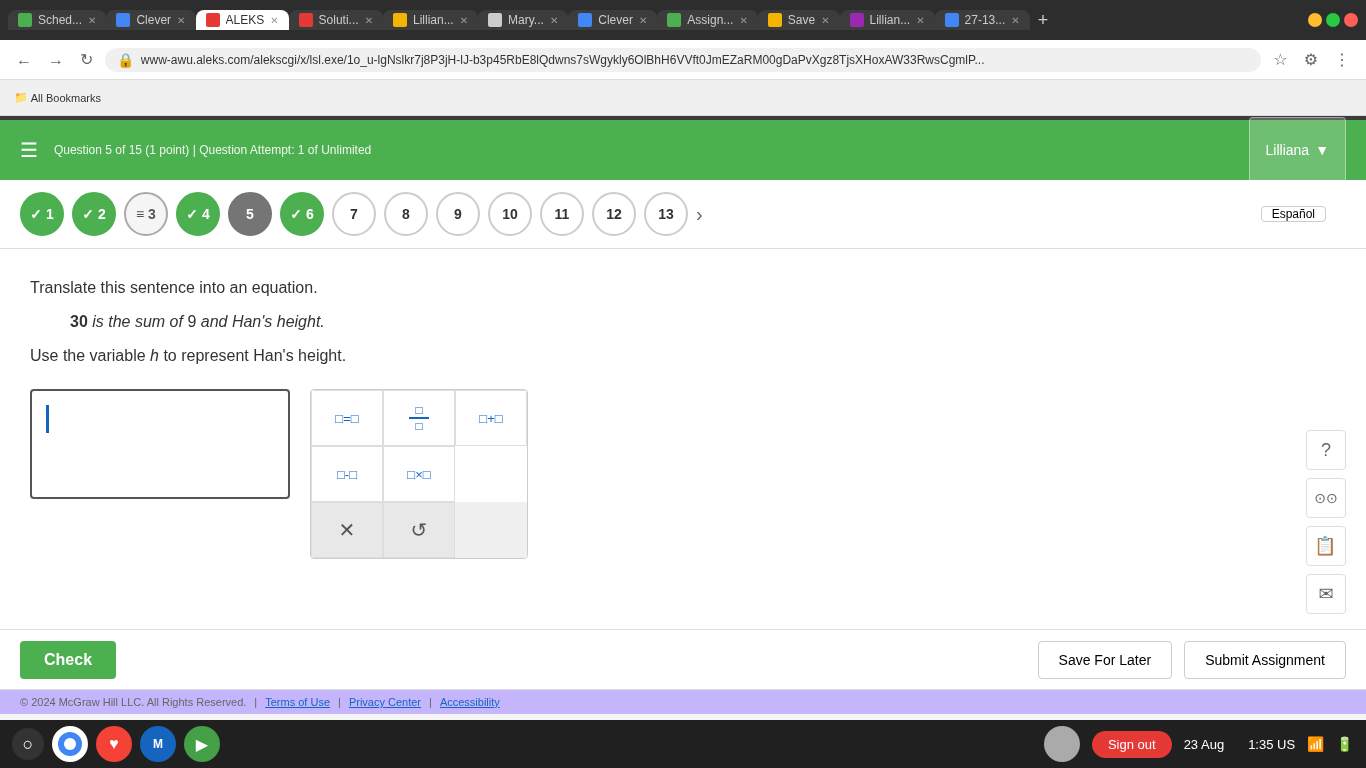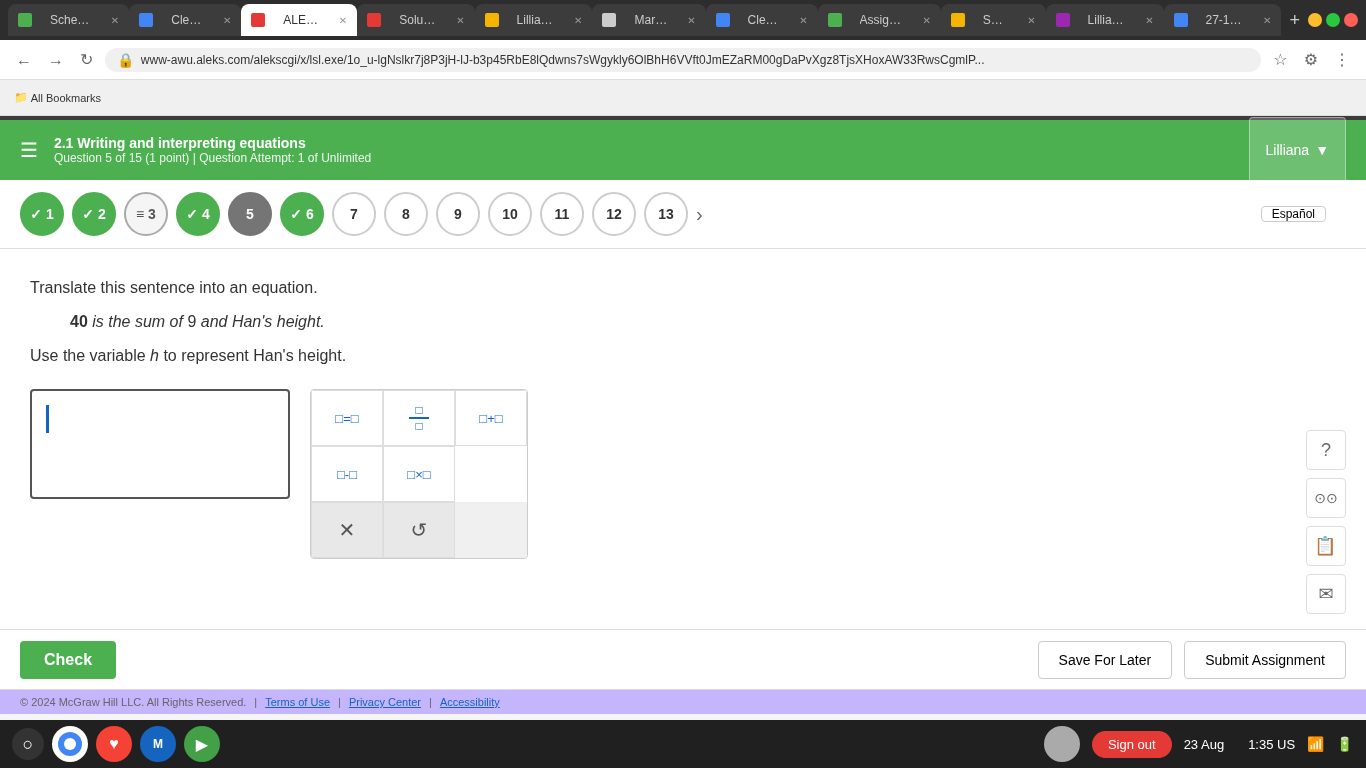--- a/index.html
+++ b/index.html
@@ -1,21 +1,21 @@
 <!DOCTYPE html>
 <html><head>
   <meta charset="utf-8">
   <style>
     * { box-sizing: border-box; margin: 0; padding: 0; }
     body { font-family: Arial, sans-serif; background: #f5f5f5; width: 1366px; height: 768px; overflow: hidden; position: relative; }
 
     
     .browser-chrome { background: #3c3c3c; height: 120px; }
     .tab-bar { display: flex; align-items: center; background: #2d2d2d; height: 40px; padding: 0 8px; gap: 0; }
-    .tab { display: flex; align-items: center; height: 32px; padding: 0 10px; border-radius: 8px 8px 0 0; font-size: 12px; color: #ccc; background: #3c3c3c; min-width: 80px; max-width: 140px; gap: 18px; cursor: pointer; border: none; position: relative; }
+    .tab { display: flex; align-items: center; height: 20px; padding: 0 10px; border-radius: 8px 8px 0 0; font-size: 12px; color: #ccc; background: #3c3c3c; min-width: 80px; max-width: 140px; gap: 6px; cursor: pointer; border: none; position: relative; }
     .tab.active { background: #ffffff; color: #333; }
     .tab .tab-close { color: #999; font-size: 10px; margin-left: auto; }
     .tab .favicon { width: 14px; height: 14px; border-radius: 2px; display: inline-block; flex-shrink: 0; }
     .tab-label { overflow: hidden; text-overflow: ellipsis; white-space: nowrap; flex: 1; }
     .new-tab-btn { background: none; border: none; color: #ccc; font-size: 18px; cursor: pointer; padding: 0 8px; }
     .window-controls { margin-left: auto; display: flex; gap: 4px; }
     .win-btn { width: 14px; height: 14px; border-radius: 50%; border: none; cursor: pointer; }
     .win-min { background: #ffbd2e; }
     .win-max { background: #28c940; }
     .win-close { background: #ff5f57; }
@@ -178,21 +178,20 @@
       <span>All Bookmarks</span>
     </div>
   </div>
 </div>
 
 <div style="position:relative;">
 
   <div class="app-header">
     <button class="hamburger">☰</button>
     <div class="header-info">
-      <div class="header-title">2.1 Writing and interpreting equations</div>
       <div class="header-subtitle">Question 5 of 15 (1 point)  |  Question Attempt: 1 of Unlimited</div>
     </div>
     <button class="user-btn">
       <span>Lilliana</span>
       <span>▼</span>
     </button>
   </div>
 
   <div class="question-nav">
     <button class="q-btn correct">✓ 1</button>
@@ -208,21 +207,21 @@
     <button class="q-btn unanswered">11</button>
     <button class="q-btn unanswered">12</button>
     <button class="q-btn unanswered">13</button>
     <button class="nav-arrow">›</button>
     <button class="espanol-btn">Español</button>
   </div>
 
   <div class="main-content">
     <p class="question-text">Translate this sentence into an equation.</p>
     <p class="equation-text">
-      <span style="font-style:normal; font-weight:bold;">40</span> <em>is the sum of</em> <span style="font-style:normal;">9</span> <em>and Han's height.</em>
+      <span style="font-style:normal; font-weight:bold;">30</span> <em>is the sum of</em> <span style="font-style:normal;">9</span> <em>and Han's height.</em>
     </p>
     <p class="variable-text">
       Use the variable <em>h</em> to represent Han's height.
     </p>
 
     <div class="input-section">
 
       <div class="answer-box">
         <span class="answer-cursor"></span>
       </div>

